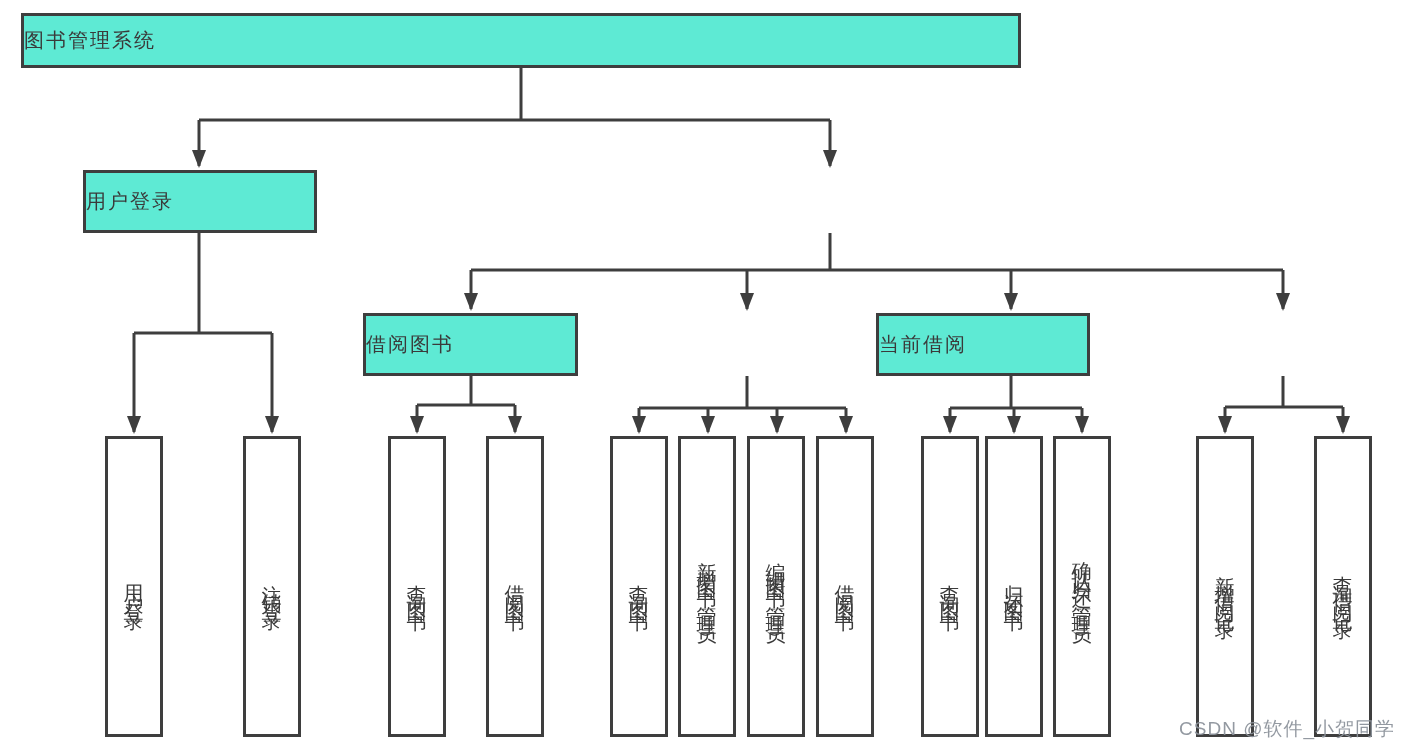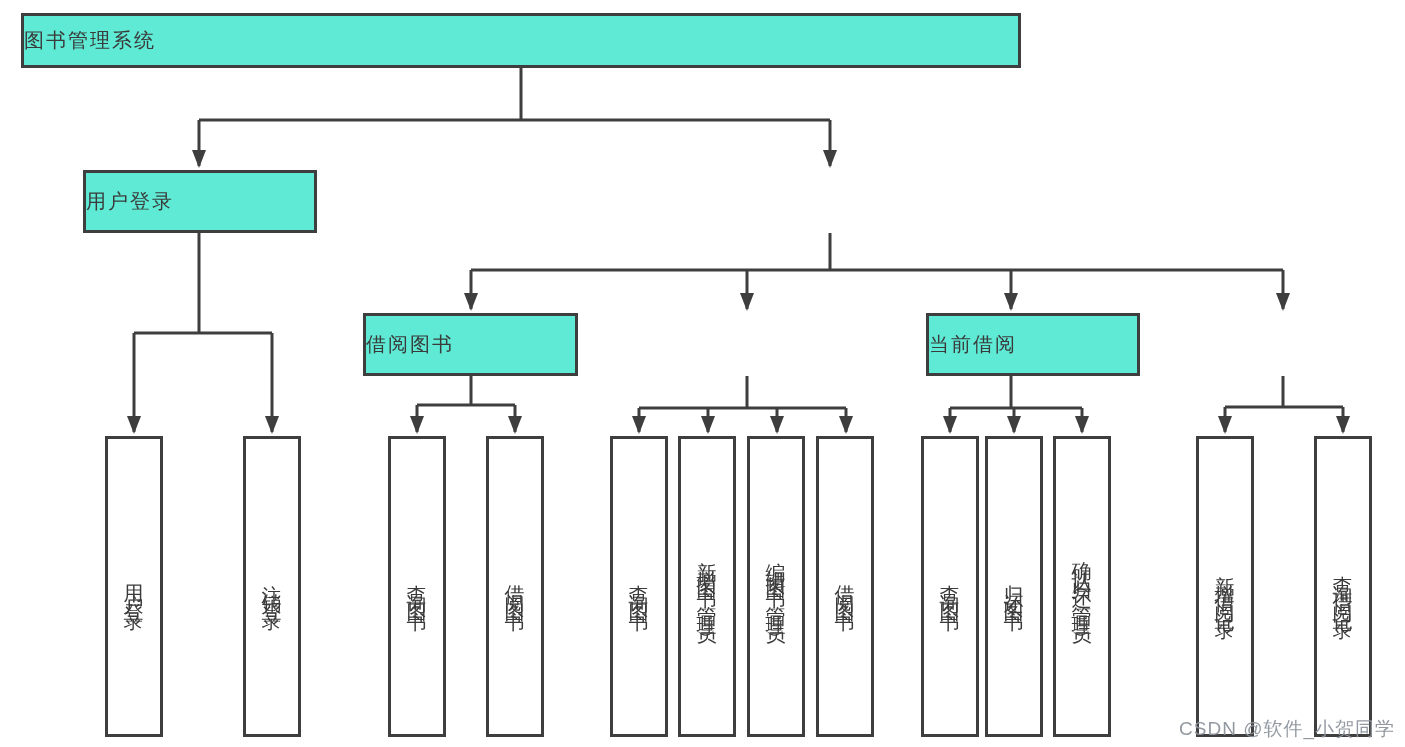--- a/index.html
+++ b/index.html
@@ -95,21 +95,21 @@
     <span>图书管理系统</span>
   </div>
 
   <div class="hbox" style="left:83px;top:170px;width:234px;height:63px">
     <span>用户登录</span>
   </div>
 
   <div class="hbox" style="left:363px;top:313px;width:215px;height:63px">
     <span>借阅图书</span>
   </div>
-  <div class="hbox" style="left:926px;top:313px;width:214px;height:63px">
+  <div class="hbox" style="left:876px;top:313px;width:214px;height:63px">
     <span>当前借阅</span>
   </div>
 
   <div class="leaf" style="left:105px">
     <span class="vtext">用户登录</span>
   </div>
   <div class="leaf" style="left:243px">
     <span class="vtext">注销登录</span>
   </div>
 

